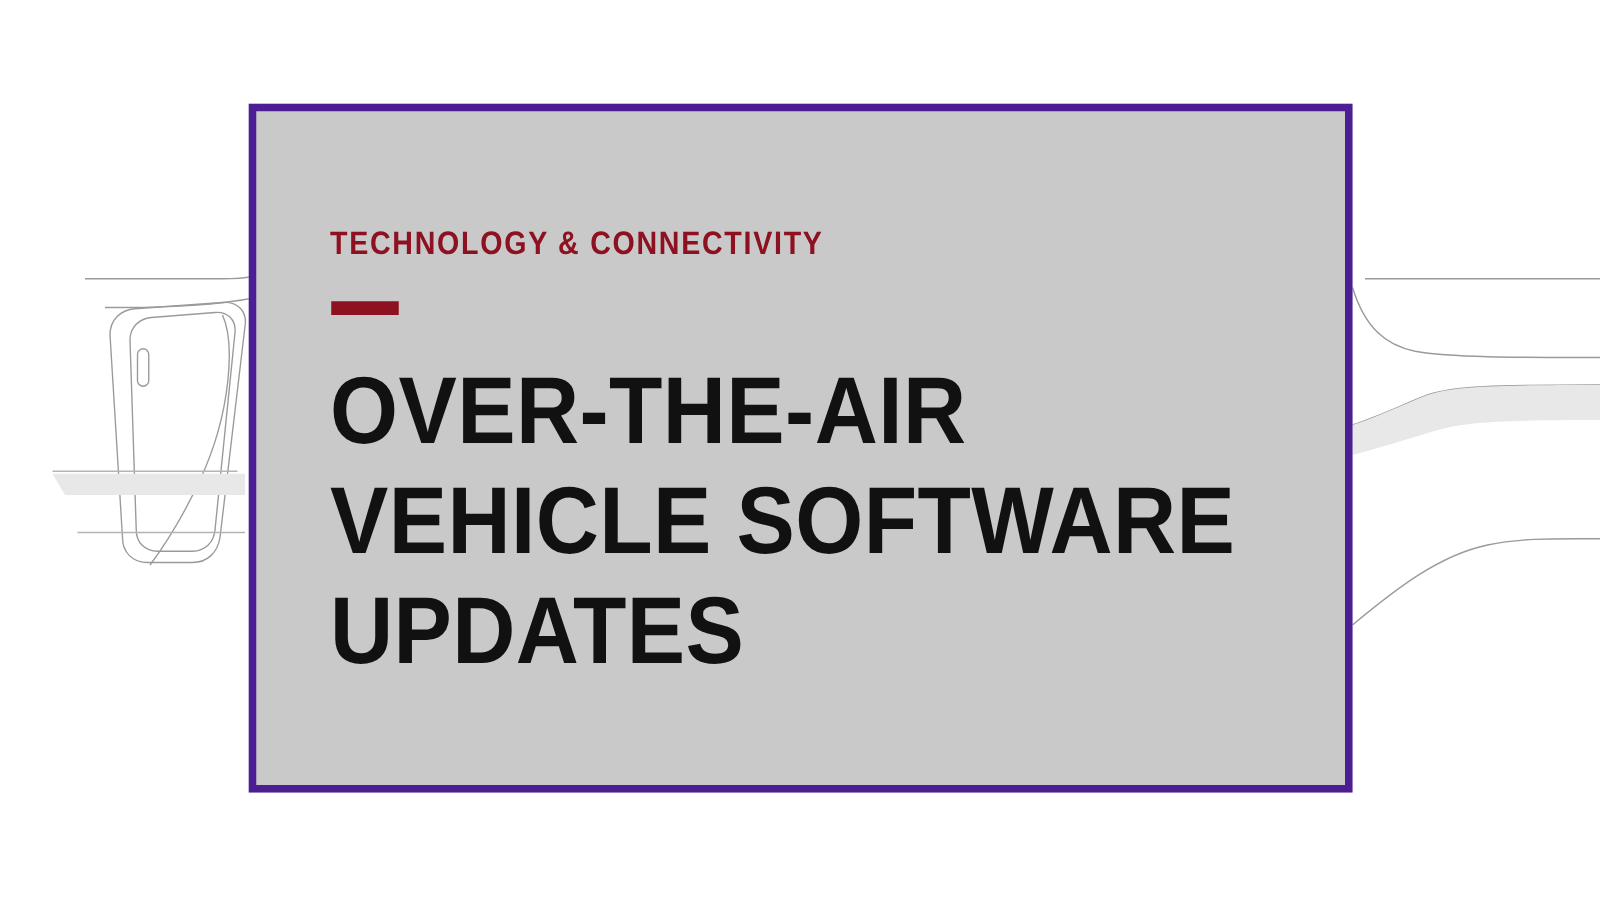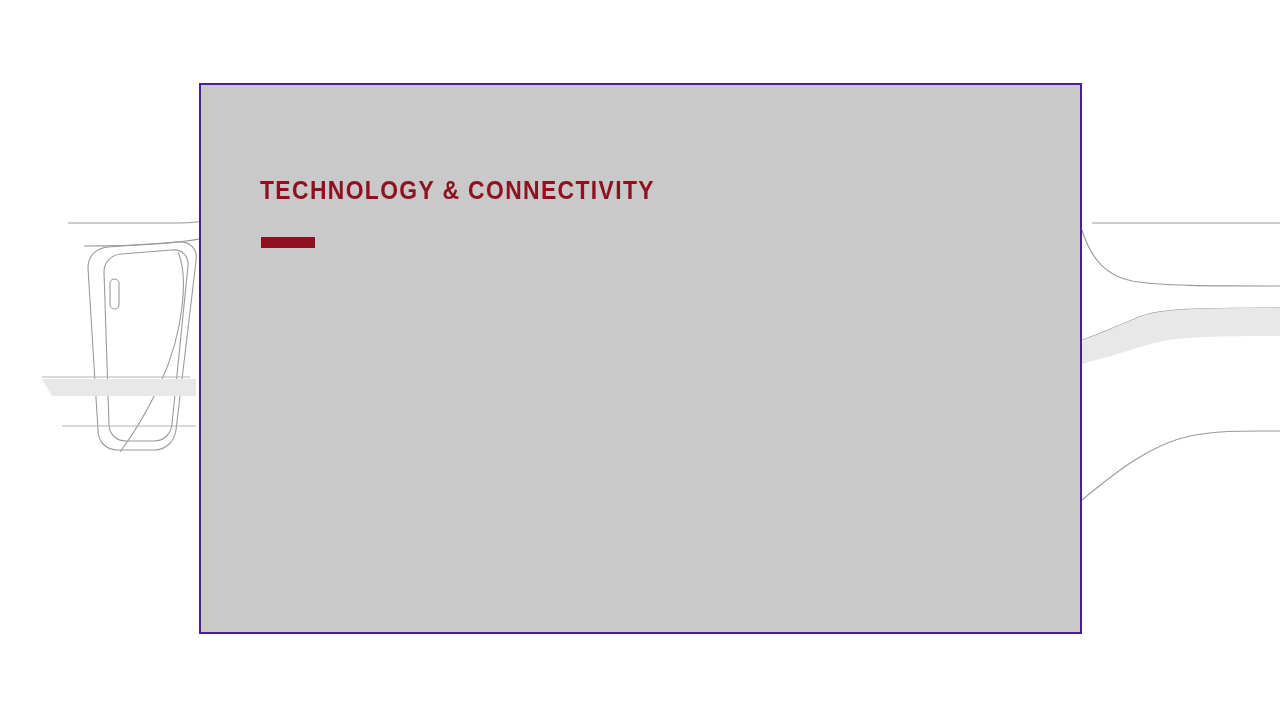--- a/index.html
+++ b/index.html
@@ -23,21 +23,21 @@
     width:1280px; height:720px;
     pointer-events:none;
   }
 
   
   .panel {
     position:absolute;
     left:199px; top:83px;
     width:883px; height:551px;
     background:#c9c9c9;
-    border:2px solid #4c1d95;
+    border:6px solid #4c1d95;
     z-index:5;
   }
 
   .panel-inner {
     position:absolute;
     left:59px; top:0;
     width:790px; height:100%;
   }
 
   .eyebrow {
@@ -130,17 +130,22 @@
              C 1176 337 1214 336 1280 336 Z" fill="#e8e8e8" stroke="none"></path>
   </svg>
 
   <div class="panel">
     <div class="panel-inner">
 
       <div class="eyebrow">TECHNOLOGY &amp; CONNECTIVITY</div>
 
       <div class="accent-bar"></div>
 
+      <div class="headline">
+        <span class="headline-line">OVER-THE-AIR</span>
+        <span class="headline-line">VEHICLE SOFTWARE</span>
+        <span class="headline-line">UPDATES</span>
+      </div>
 
     </div>
   </div>
 
 </div>
 
 </body></html>

